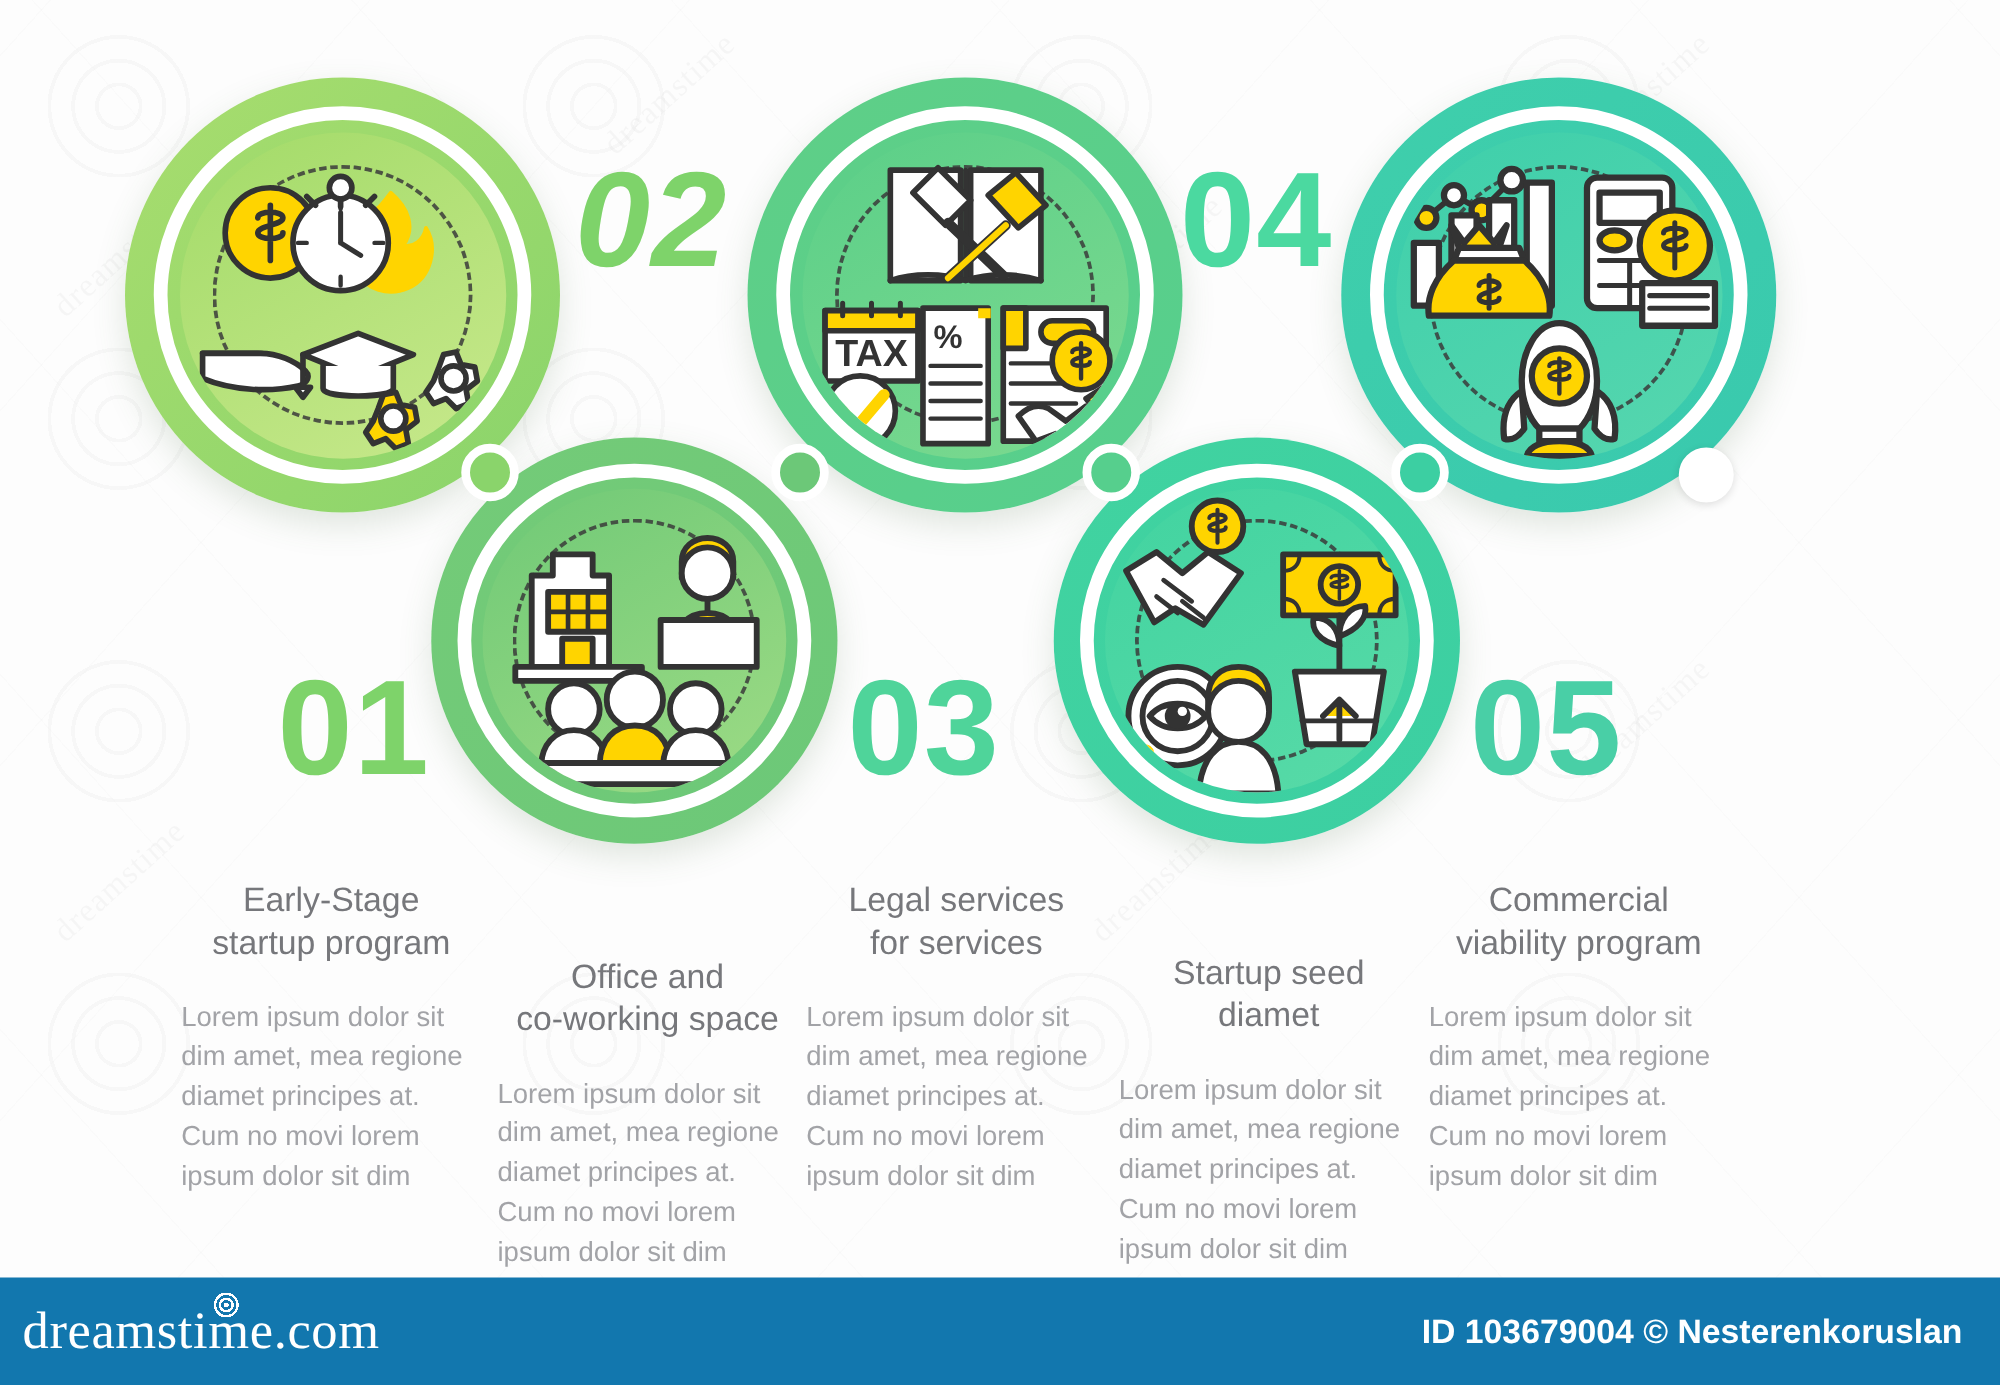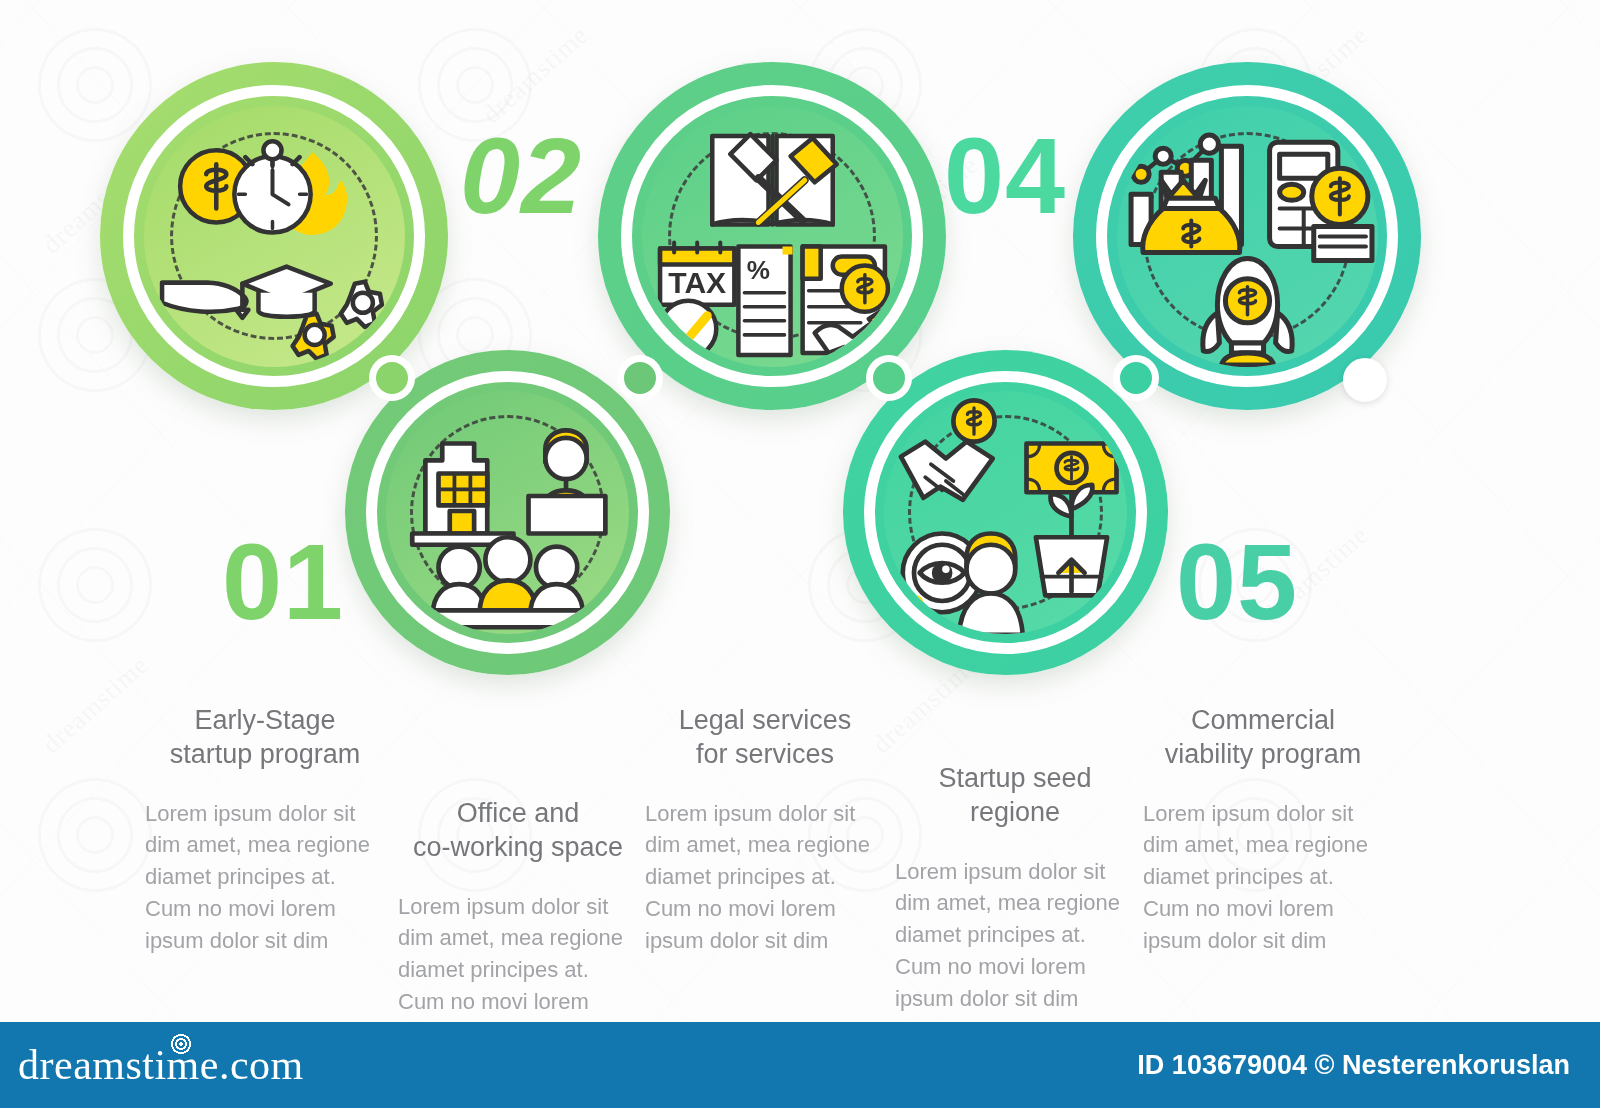--- a/index.html
+++ b/index.html
@@ -236,20 +236,21 @@
 
           <circle cx="222" cy="182" r="23" fill="#ffd400"></circle>
           <path d="M222 168v28 M215 175c0-4 14-4 14 0s-14 4-14 8 14 4 14 0" fill="none" stroke-width="3.5"></path>
 
           <path d="M172 226c8-8 16-10 24-6l14 10 16-12 14 10-20 22-18-10-16 6z" fill="#fff"></path>
           <path d="M226 212l22-14 12 16-20 16z" fill="#ffd400"></path>
         </g>
       </svg>
     </div>
   </div>
+  <div class="num" style="left: 678px; top: 528px; color: rgb(79, 212, 154);">03</div>
 
   <div class="node" id="node4" style="left:843px; top:350px; width:325px; height:325px;">
     <div class="ring" style="background:linear-gradient(135deg,#41d3a0,#3ccfa2);"></div>
     <div class="inner" style="background:linear-gradient(150deg,#44d4a1 10%,#57daa7 95%);">
       <div class="dash-ring"></div>
       <svg class="iconwrap" viewBox="0 0 260 260">
         <g stroke="#333" stroke-width="5" fill="#fff" stroke-linejoin="round" stroke-linecap="round">
 
           <circle cx="96" cy="32" r="22" fill="#ffd400"></circle>
           <path d="M96 18v28 M89 25c0-4 14-4 14 0s-14 4-14 8 14 4 14 0" fill="none" stroke-width="3.5"></path>
@@ -337,40 +338,40 @@
   <div class="num" style="left: 944px; top: 122px; color: rgb(75, 217, 160);">04</div>
 
   <div class="col" style="left:145px; top:668px; width:240px;">
     <h3>
       <span>Early-Stage</span><br>
       <span>startup program</span>
     </h3>
     <p>Lorem ipsum dolor sit dim amet, mea regione diamet principes at. Cum no movi lorem ipsum dolor sit dim</p>
   </div>
 
-  <div class="col" style="left:398px; top:761px; width:240px;">
+  <div class="col" style="left:398px; top:729px; width:240px;">
     <h3>
       <span>Office and</span><br>
       <span>co-working space</span>
     </h3>
     <p>Lorem ipsum dolor sit dim amet, mea regione diamet principes at. Cum no movi lorem ipsum dolor sit dim</p>
   </div>
 
   <div class="col" style="left:645px; top:668px; width:240px;">
     <h3>
       <span>Legal services</span><br>
       <span>for services</span>
     </h3>
     <p>Lorem ipsum dolor sit dim amet, mea regione diamet principes at. Cum no movi lorem ipsum dolor sit dim</p>
   </div>
 
   <div class="col" style="left:895px; top:726px; width:240px;">
     <h3>
       <span>Startup seed</span><br>
-      <span>regione</span>
+      <span>diamet</span>
     </h3>
     <p>Lorem ipsum dolor sit dim amet, mea regione diamet principes at. Cum no movi lorem ipsum dolor sit dim</p>
   </div>
 
   <div class="col" style="left:1143px; top:668px; width:240px;">
     <h3>
       <span>Commercial</span><br>
       <span>viability program</span>
     </h3>
     <p>Lorem ipsum dolor sit dim amet, mea regione diamet principes at. Cum no movi lorem ipsum dolor sit dim</p>

